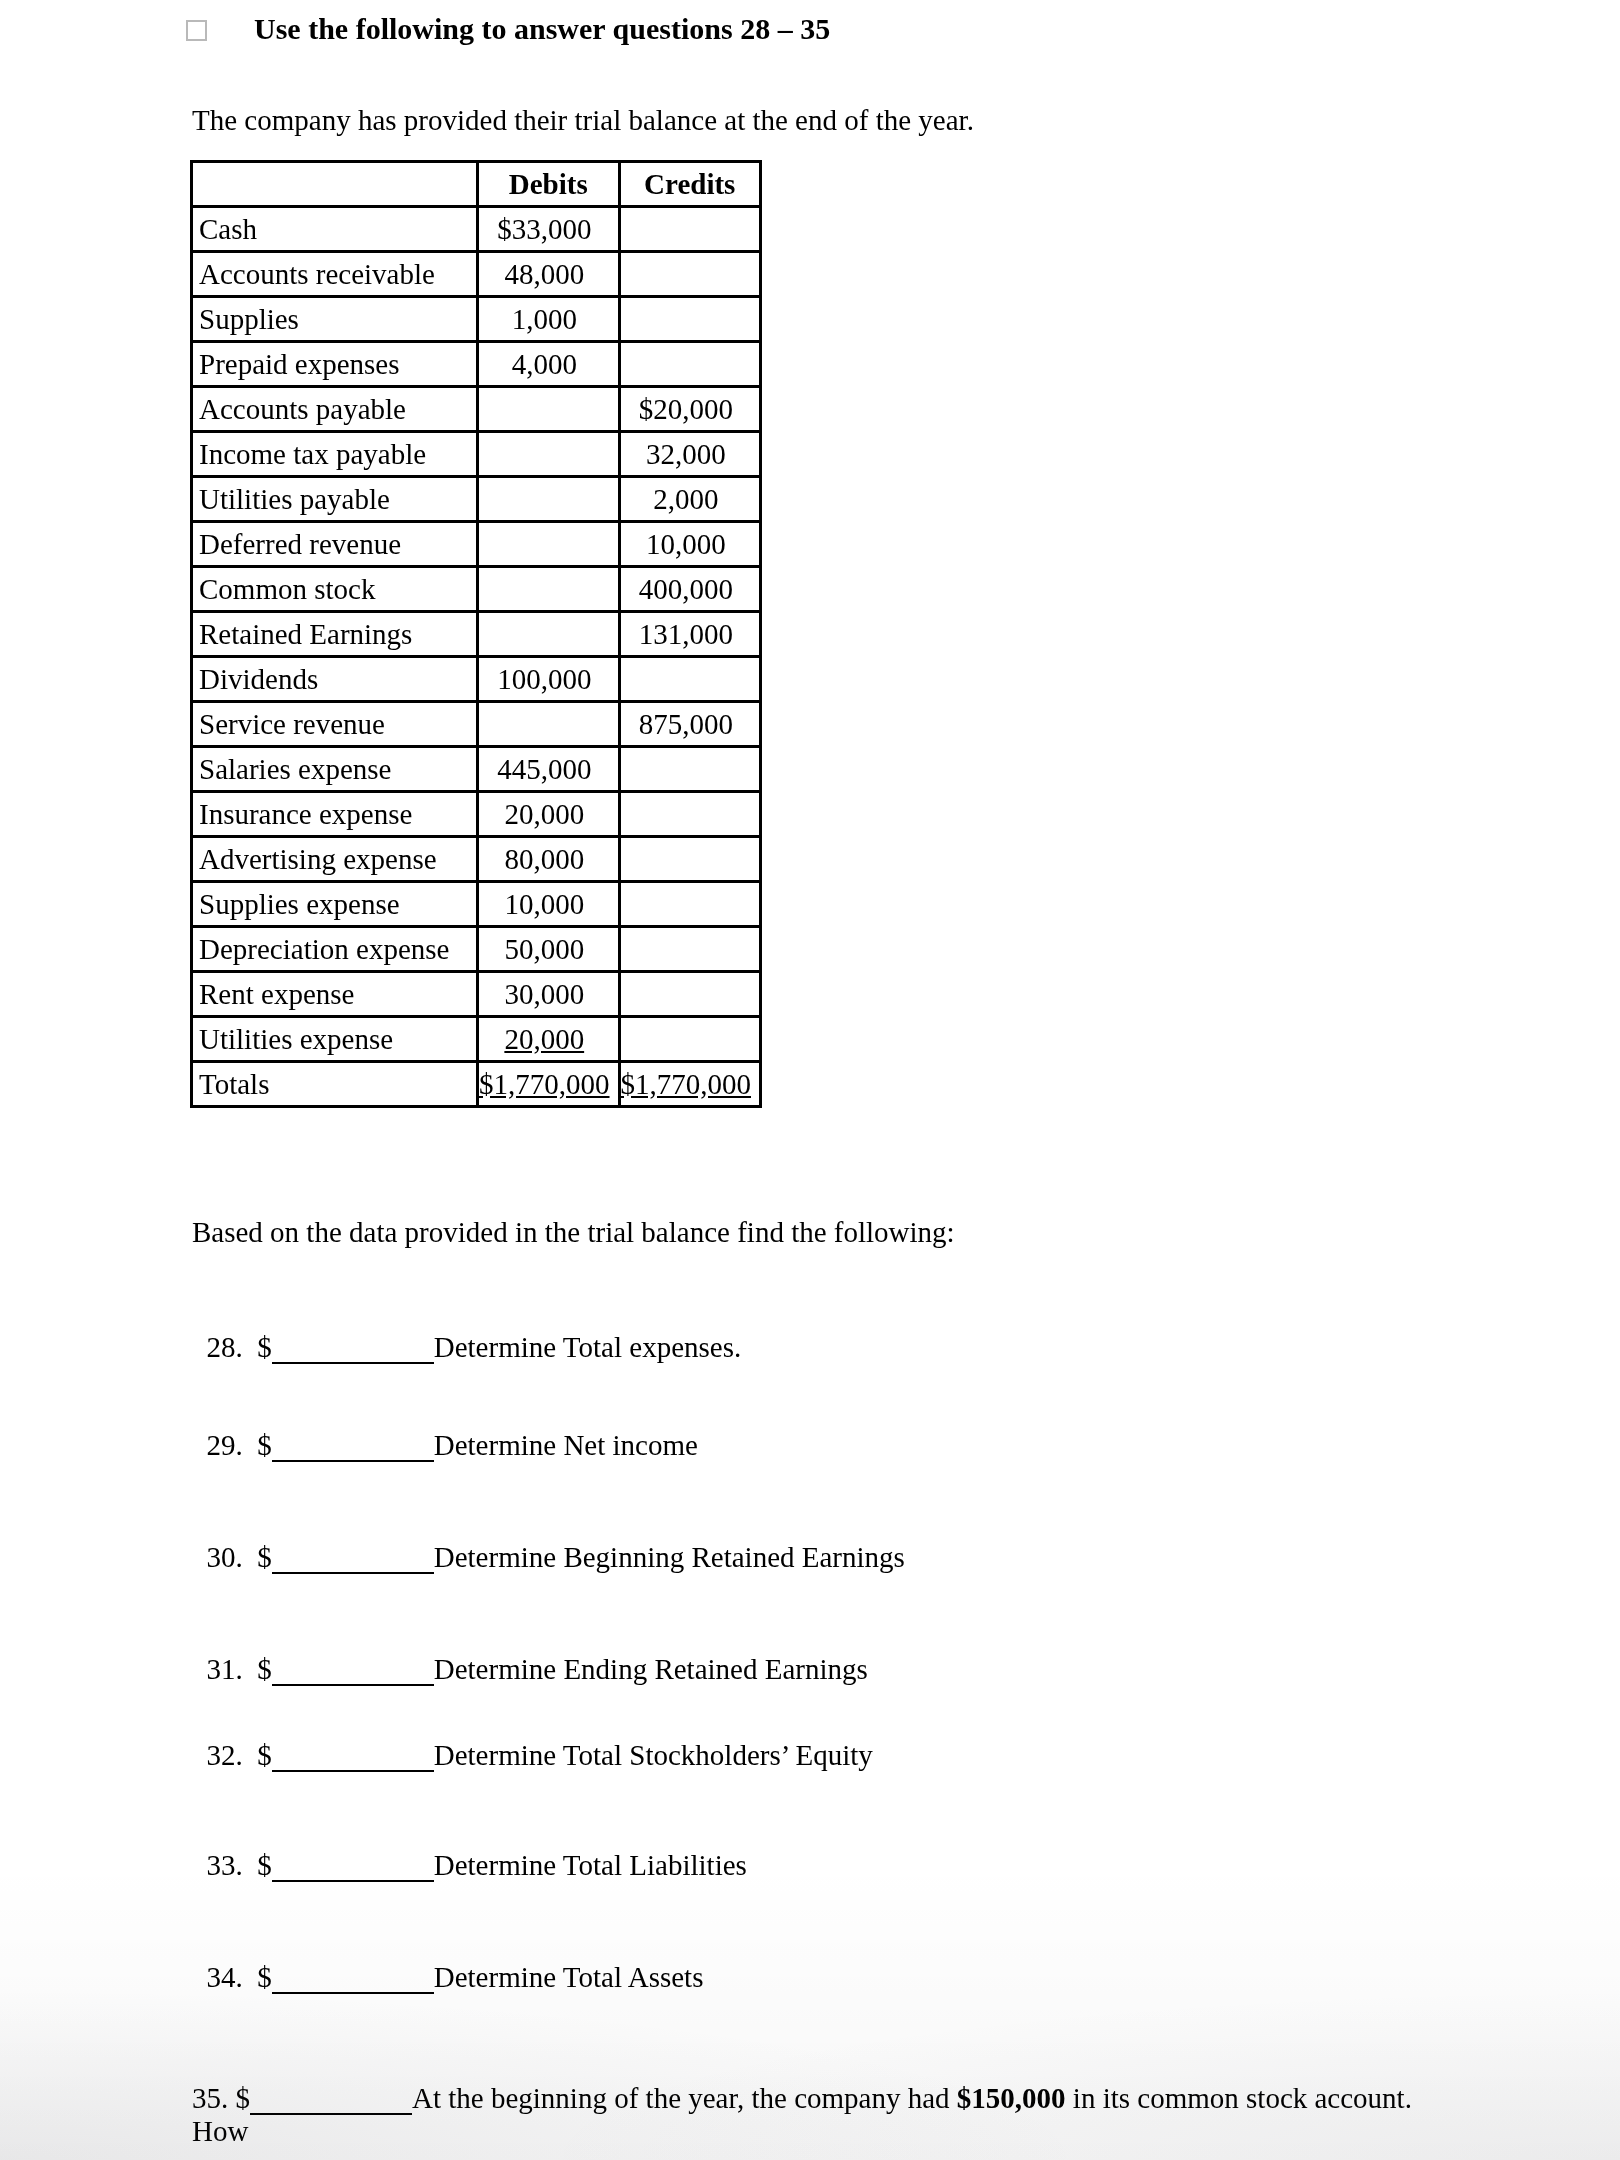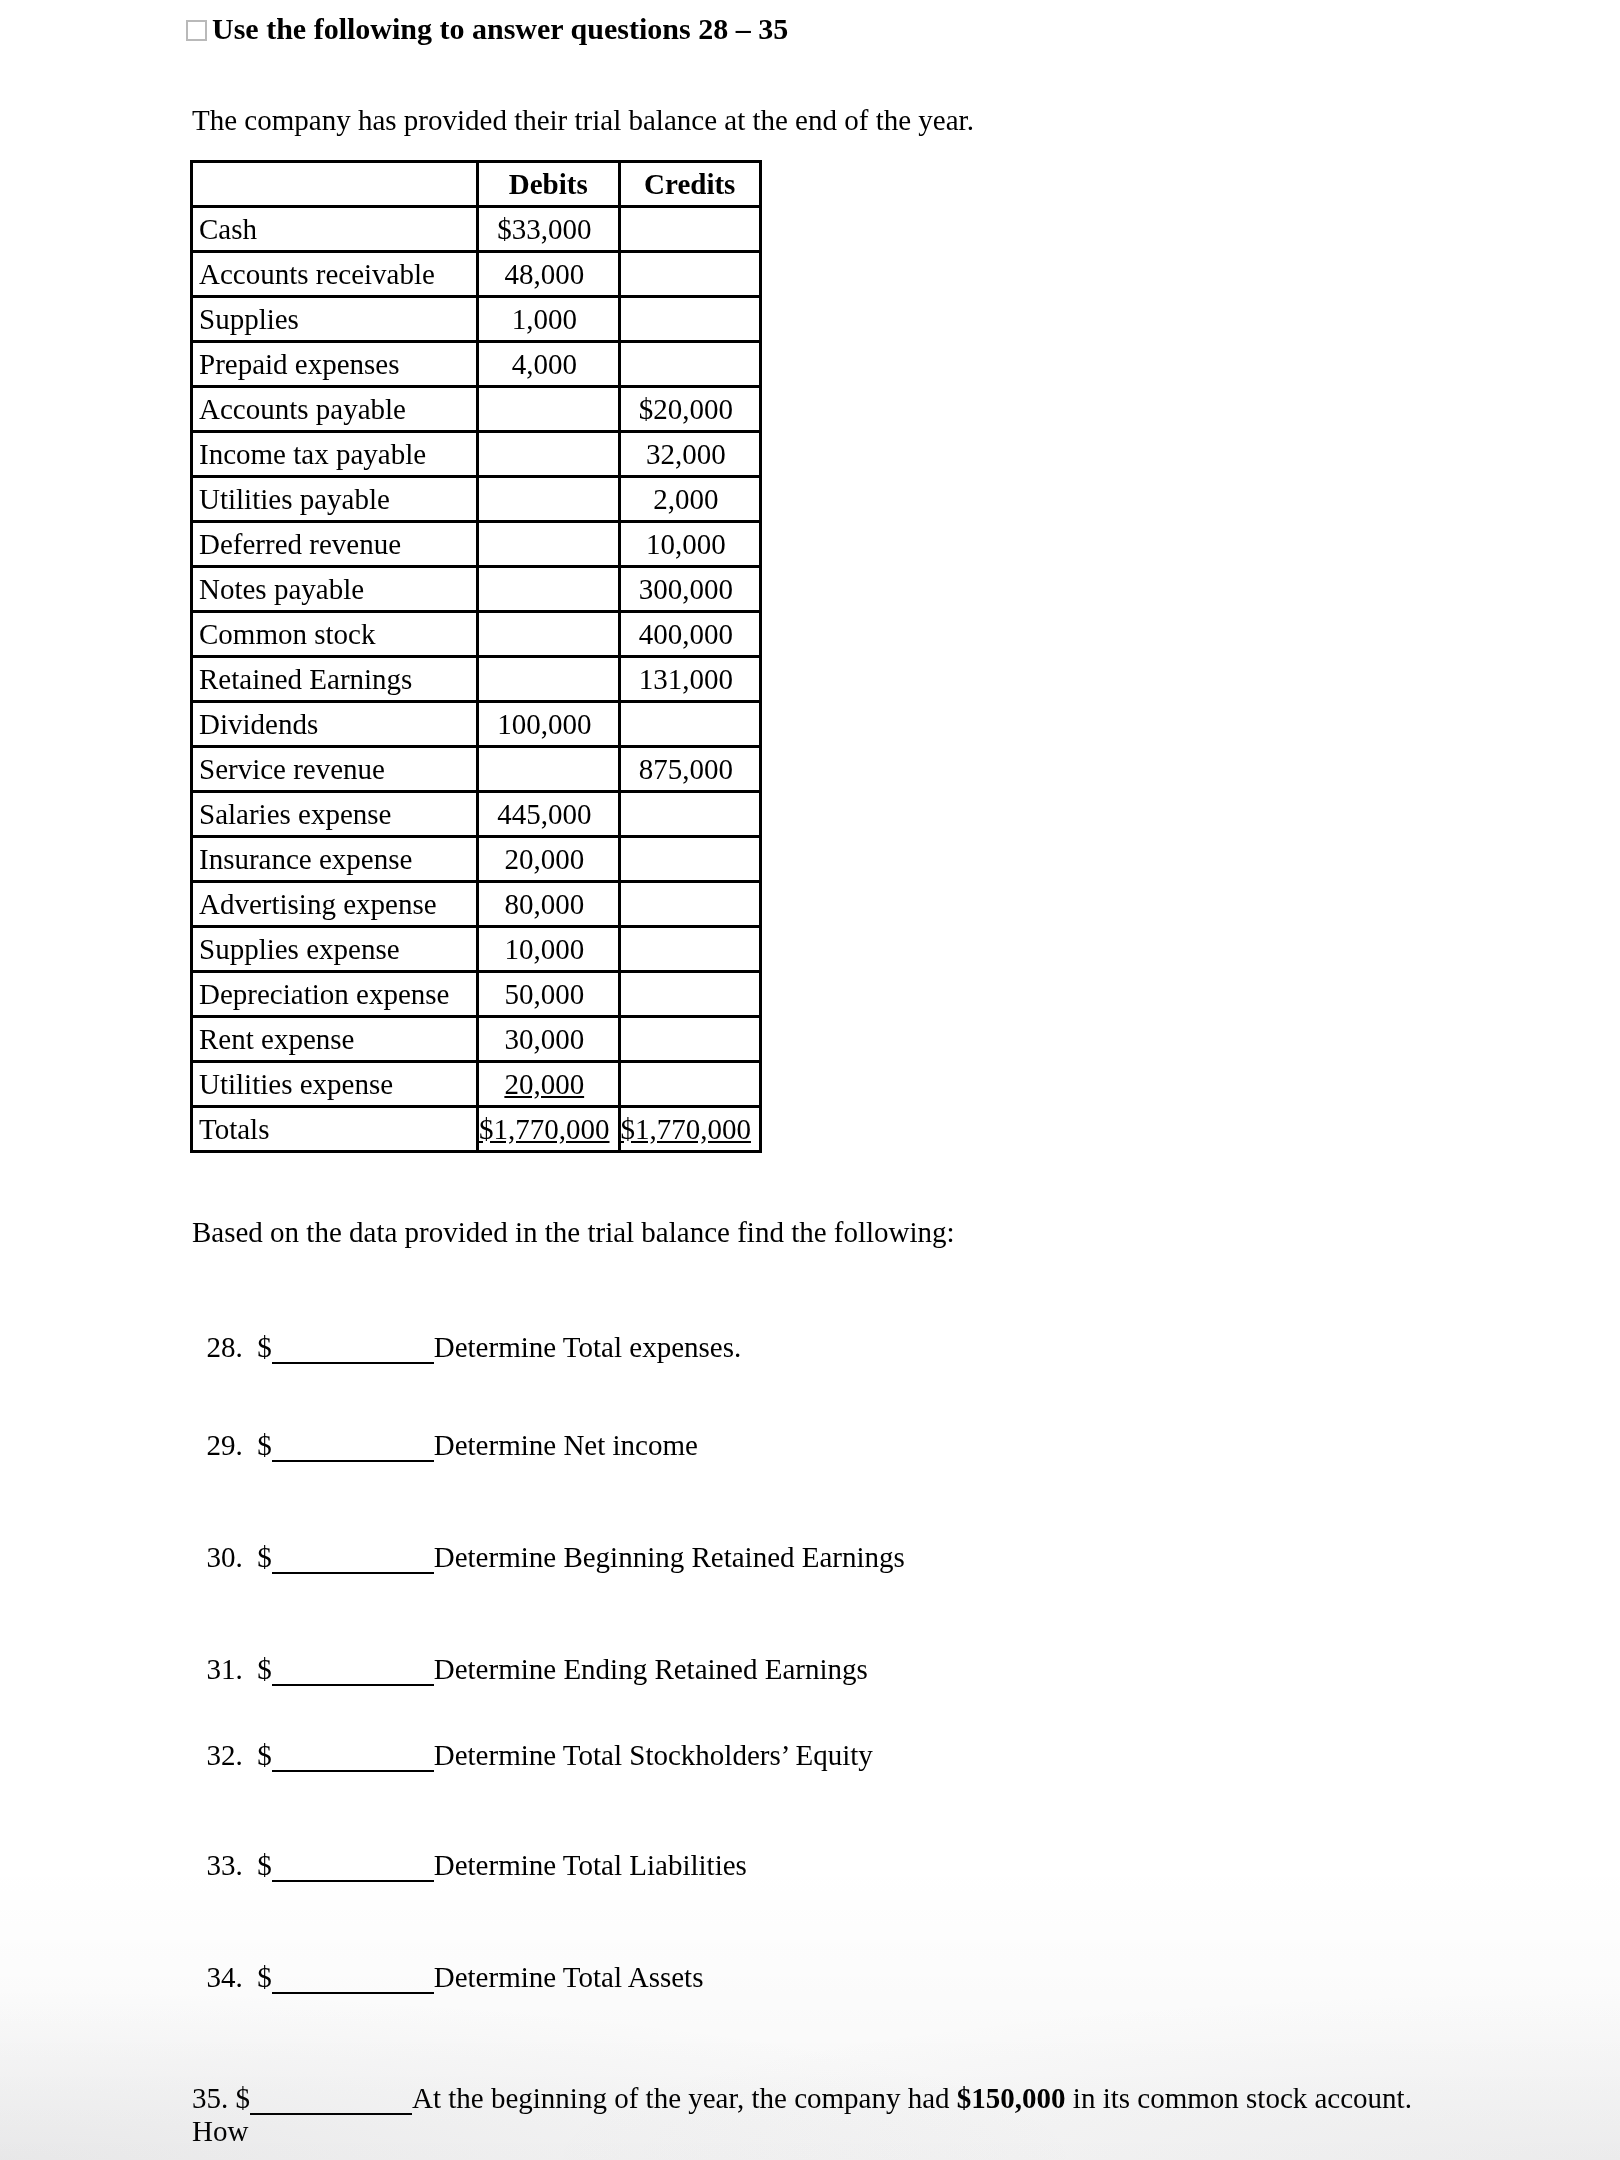--- a/index.html
+++ b/index.html
@@ -15,21 +15,21 @@
   body::after {
     content:"";
     position:absolute; left:0; right:0; bottom:0; height:300px;
     background:
       radial-gradient(130% 110% at 0% 100%, rgba(60,60,72,0.08), rgba(0,0,0,0) 52%),
       radial-gradient(130% 110% at 100% 100%, rgba(60,60,72,0.06), rgba(0,0,0,0) 52%),
       linear-gradient(rgba(0,0,0,0), rgba(0,0,0,0.035));
     pointer-events:none;
   }
 
-  .abs { position:absolute; }
+  .abs { position:absolute;gap:42px; }
 
   .heading {
     left:186px; top:12px;
     font-size:30px; font-weight:bold;
     white-space:pre;
     display:flex; align-items:center;
   }
   .checkbox {
     display:inline-block;
     width:21px; height:21px;
@@ -132,25 +132,20 @@
     <td class="acct">Utilities payable</td>
     <td class="amt"></td>
     <td class="amt">2,000</td>
   </tr>
       <tr>
     <td class="acct">Deferred revenue</td>
     <td class="amt"></td>
     <td class="amt">10,000</td>
   </tr>
       <tr>
-    <td class="acct">Notes payable</td>
-    <td class="amt"></td>
-    <td class="amt">300,000</td>
-  </tr>
-      <tr>
     <td class="acct">Common stock</td>
     <td class="amt"></td>
     <td class="amt">400,000</td>
   </tr>
       <tr>
     <td class="acct">Retained Earnings</td>
     <td class="amt"></td>
     <td class="amt">131,000</td>
   </tr>
       <tr>

